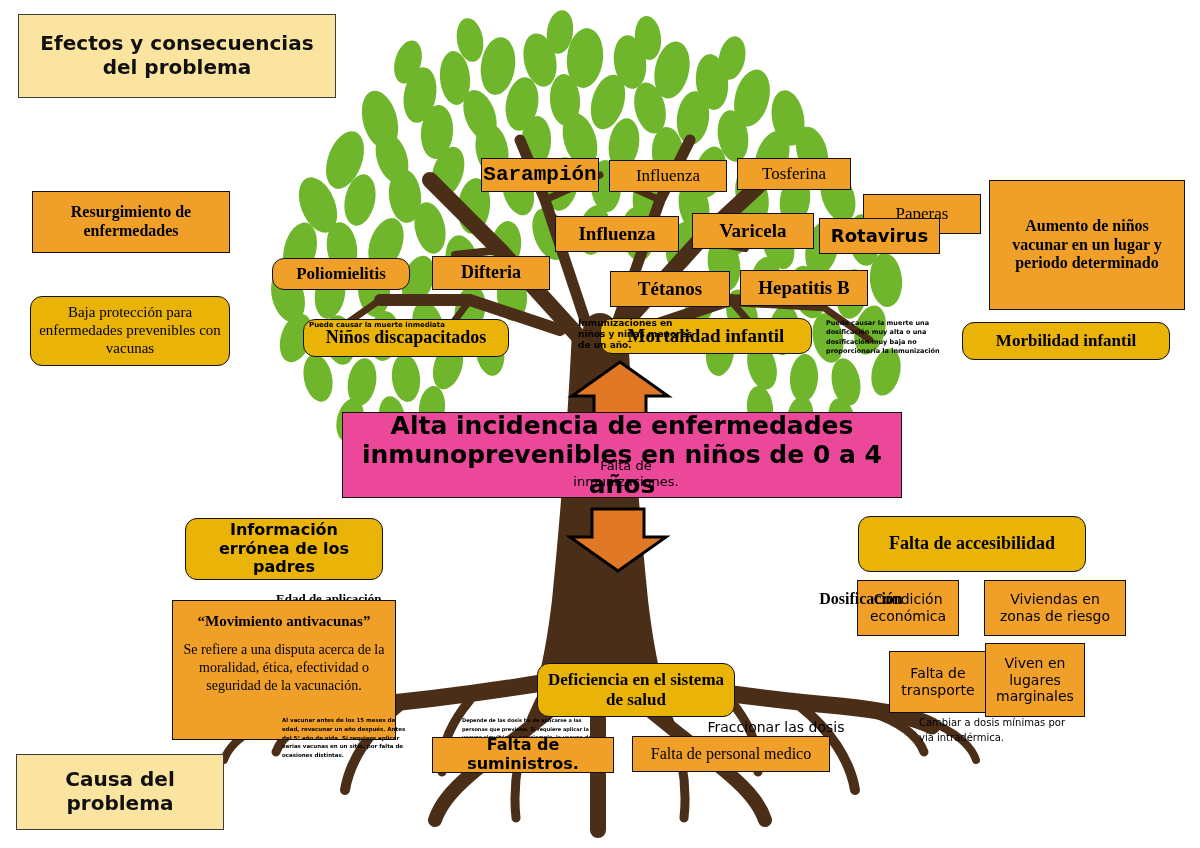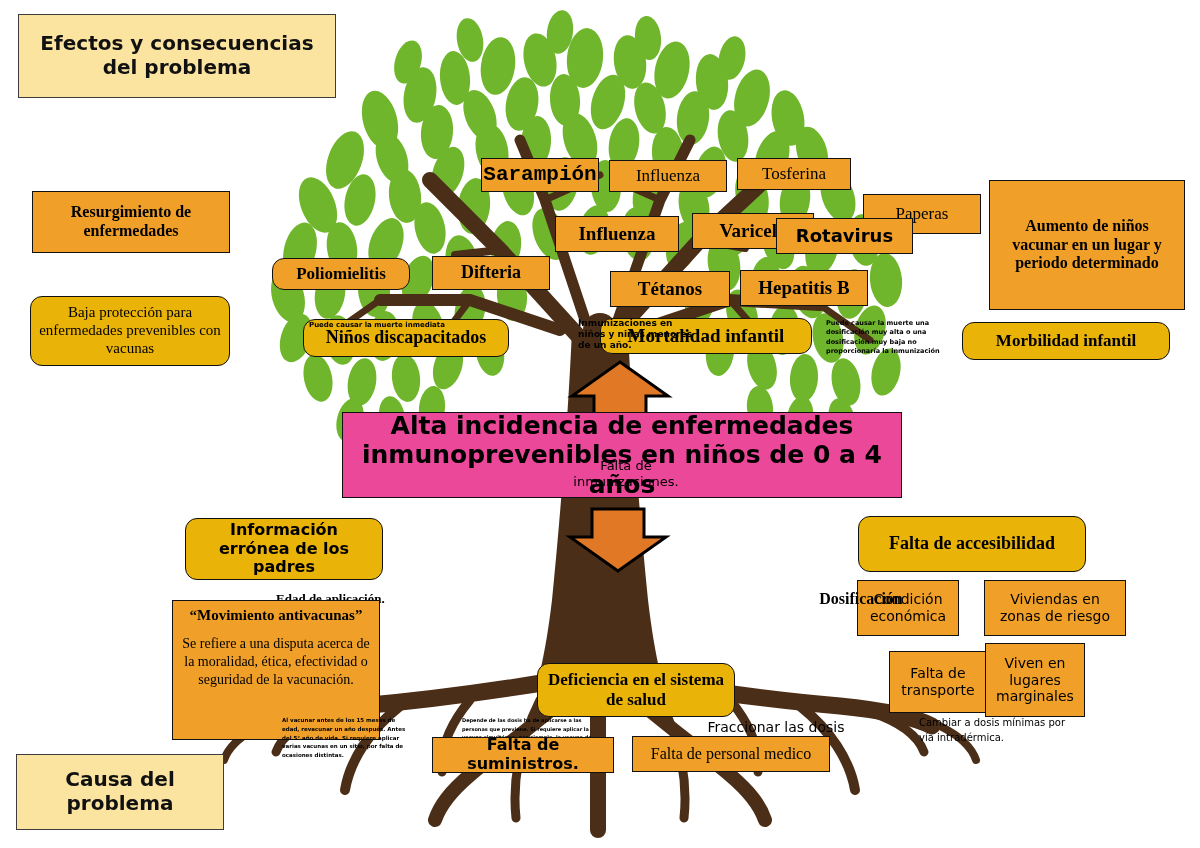--- a/index.html
+++ b/index.html
@@ -219,21 +219,21 @@
   <div class="box orange serif" style="left:609px;top:160px;width:118px;height:32px;font-size:17px;">Influenza</div>
 
   <div class="box orange serif" style="left:737px;top:158px;width:114px;height:32px;font-size:17px;">Tosferina</div>
 
   <div class="box orange serif" style="left:863px;top:158px;width:118px;height:40px;font-size:17px;margin-top:36px;">Paperas</div>
 
   <div class="box orange serif-b" style="left:555px;top:216px;width:124px;height:36px;font-size:19px;">Influenza</div>
 
   <div class="box orange serif-b" style="left:692px;top:213px;width:122px;height:36px;font-size:19px;">Varicela</div>
 
-  <div class="box orange sans-b" style="left:776px;top:218px;width:137px;height:36px;font-size:18px;">Rotavirus</div>
+  <div class="box orange sans-b" style="left:819px;top:218px;width:121px;height:36px;font-size:18px;">Rotavirus</div>
 
   <div class="box orange serif-b" style="left:272px;top:258px;width:138px;height:32px;font-size:17px;border-radius:12px;">Poliomielitis</div>
 
   <div class="box orange serif-b" style="left:432px;top:256px;width:118px;height:34px;font-size:18px;">Difteria</div>
 
   <div class="box orange serif-b" style="left:610px;top:271px;width:120px;height:36px;font-size:19px;">Tétanos</div>
 
   <div class="box orange serif-b" style="left:740px;top:270px;width:128px;height:36px;font-size:19px;">Hepatitis B</div>
 
   <div class="box peach serif-b" style="left:600px;top:318px;width:212px;height:36px;font-size:19px;">Mortalidad infantil</div>
@@ -247,22 +247,22 @@
   <div class="note left tiny" style="left:826px;top:319px;width:136px;font-size:6.5px;line-height:1.45;">Puede causar la muerte una dosificación muy alta o una dosificación muy baja no proporcionaría la inmunización</div>
 
   <div class="box orange-dark sans-b" style="left:342px;top:412px;width:560px;height:86px;font-size:25px;padding:2px 14px;">Alta incidencia de enfermedades inmunoprevenibles en niños de 0 a 4 años</div>
 
   <div class="note sans" style="left:556px;top:458px;width:140px;font-size:13px;">Falta de inmunizaciones.</div>
 
   <div class="box peach sans-b" style="left:185px;top:518px;width:198px;height:62px;font-size:16px;padding:2px 8px;">Información errónea de los padres</div>
 
   <div class="note serif-b" style="left:276px;top:591px;width:160px;font-size:13px;text-align:left;">Edad de aplicación.</div>
 
-  <div class="box orange serif" style="left:172px;top:600px;width:208px;height:140px;font-size:14px;
-              display:block;padding:6px 8px;">
+  <div class="box orange serif" style="left:172px;top:600px;width:224px;height:140px;font-size:14px;
+              display:block;padding:12px 8px;">
     <div class="serif-b" style="font-size:15px;margin-bottom:10px;">“Movimiento antivacunas”</div>
     <div class="serif" style="font-size:14px;line-height:1.3;">Se refiere a una disputa acerca de la moralidad, ética, efectividad o seguridad de la vacunación.</div>
   </div>
 
   <div class="note left tiny" style="left:282px;top:716px;width:128px;font-size:5.5px;line-height:1.6;">Al vacunar antes de los 15 meses de edad, revacunar un año después. Antes del 5° año de vida. Si requiere aplicar varias vacunas en un sitio, por falta de ocasiones distintas.</div>
 
   <div class="box peach serif-b" style="left:858px;top:516px;width:228px;height:56px;font-size:18px;padding:2px 6px;">Falta de accesibilidad</div>
 
   <div class="box orange sans" style="left:857px;top:580px;width:102px;height:56px;font-size:14px;padding:2px 4px;">Condición económica</div>
 

